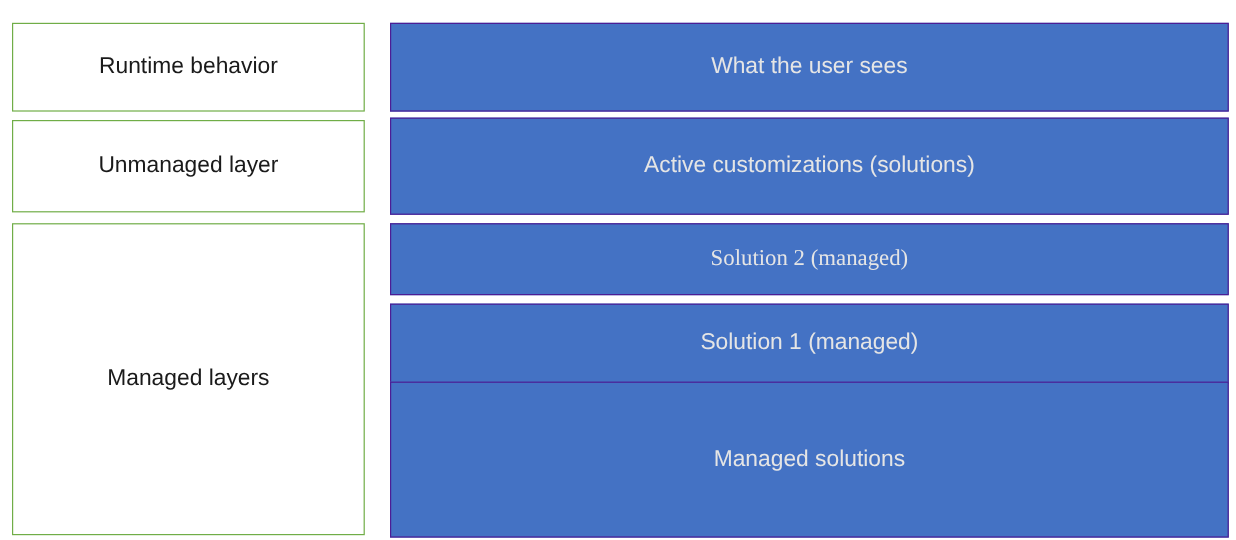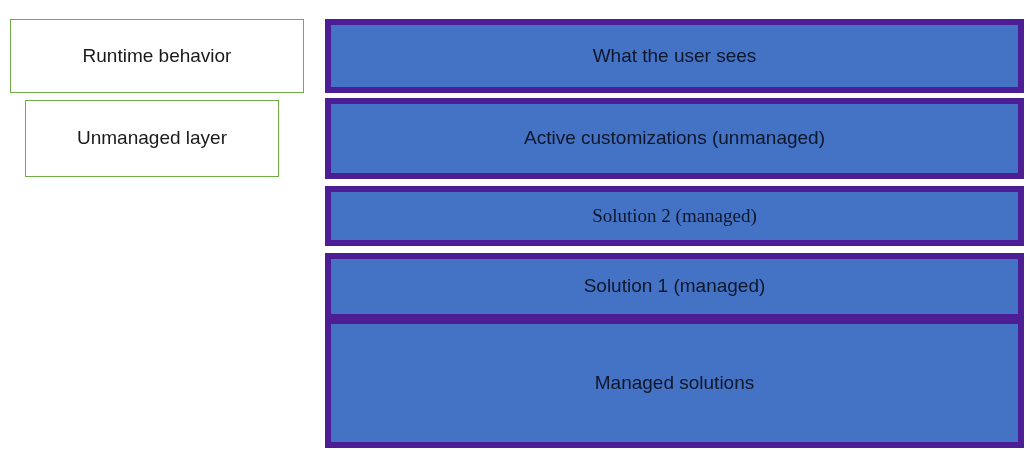--- a/index.html
+++ b/index.html
@@ -31,33 +31,33 @@
   
   .box.outline {
     background: #ffffff;
     border: 1.5px solid #70AD47;
     color: #1a1a1a;
     font-size: 19px;
   }
   
   .box.filled {
     background: #4472C4;
-    border: 6px solid #4c1d95;
-    color: #0f172a;
+    border: 1px solid #4c1d95;
+    color: #e5e5e5;
     font-size: 19px;
   }
   .box-label {
     display: block;
     padding: 0 10px;
     white-space: nowrap;
   }
 
   
   #box-runtime-behavior { left: 10px;  top: 19px;  width: 294px; height: 74px; }
-  #box-unmanaged-layer  { left: 25px;  top: 100px; width: 254px; height: 77px; }
+  #box-unmanaged-layer  { left: 10px;  top: 100px; width: 294px; height: 77px; }
   #box-managed-layers   { left: 10px;  top: 186px; width: 294px; height: 260px; }
 
   
   #box-what-user-sees      { left: 325px; top: 19px;  width: 699px; height: 74px; }
   #box-active-custom       { left: 325px; top: 98px;  width: 699px; height: 81px; }
   #box-solution-2          { left: 325px; top: 186px; width: 699px; height: 60px; font-family: Liberation Serif, serif; }
   #box-solution-1          { left: 325px; top: 253px; width: 699px; height: 67px; }
   #box-system-solutions    { left: 325px; top: 318px; width: 699px; height: 130px; }
 </style>
 </head>
@@ -66,27 +66,30 @@
 <div id="diagram">
 
   <div class="box outline" id="box-runtime-behavior">
     <span class="box-label">Runtime behavior</span>
   </div>
 
   <div class="box outline" id="box-unmanaged-layer">
     <span class="box-label">Unmanaged layer</span>
   </div>
 
+  <div class="box outline" id="box-managed-layers">
+    <span class="box-label">Managed layers</span>
+  </div>
 
   <div class="box filled" id="box-what-user-sees">
     <span class="box-label">What the user sees</span>
   </div>
 
   <div class="box filled" id="box-active-custom">
-    <span class="box-label">Active customizations (unmanaged)</span>
+    <span class="box-label">Active customizations (solutions)</span>
   </div>
 
   <div class="box filled" id="box-solution-2">
     <span class="box-label">Solution 2 (managed)</span>
   </div>
 
   <div class="box filled" id="box-solution-1">
     <span class="box-label">Solution 1 (managed)</span>
   </div>
 

